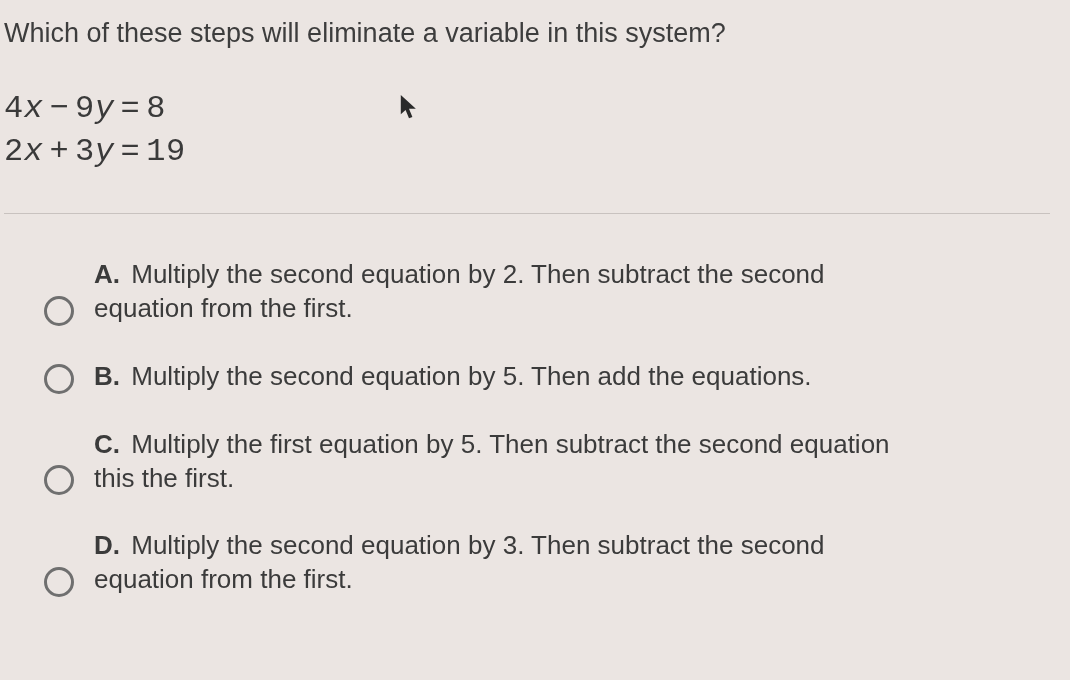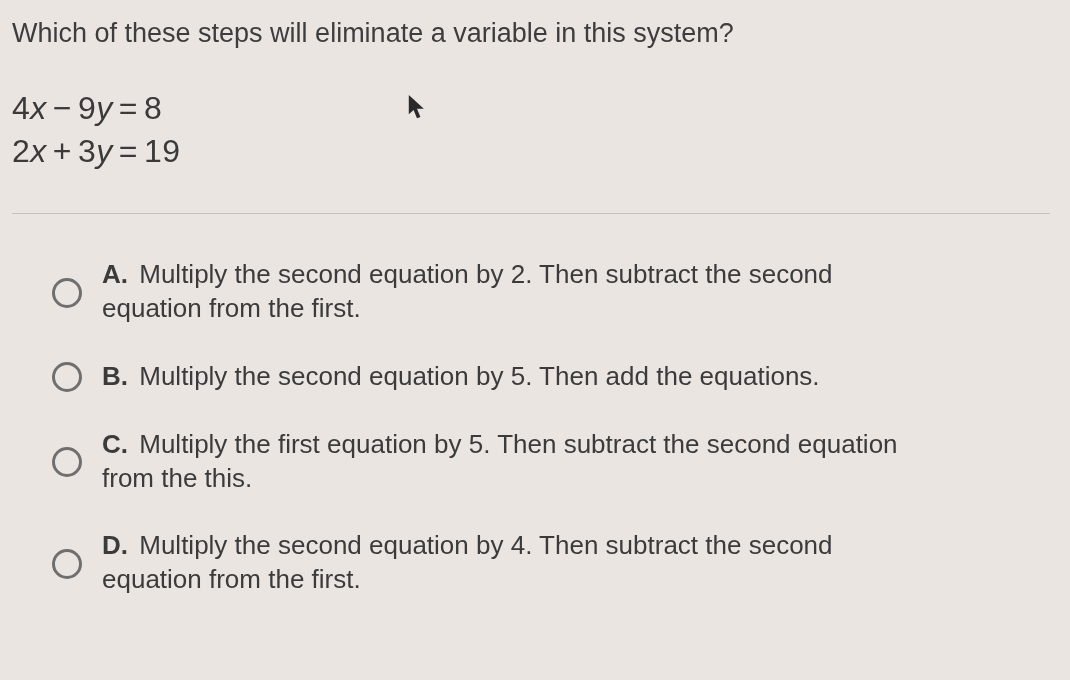--- a/index.html
+++ b/index.html
@@ -9,30 +9,30 @@
     }
     body {
       width: 1070px;
       height: 680px;
       background: #ebe5e2;
       font-family: Arial, Helvetica, sans-serif;
       color: #3a3a3a;
       overflow: hidden;
     }
     .container {
-      padding: 18px 20px 0 12px;
+      padding: 18px 20px 0 4px;
     }
     .question-text {
       font-size: 27px;
       color: #3d3d3d;
       margin-bottom: 38px;
       font-weight: 400;
     }
     .equations {
-      font-family: Liberation Sans, sans-serif;
+      font-family: Liberation Mono, monospace;
       font-size: 32px;
       color: #3a3a3a;
       margin-bottom: 40px;
       line-height: 1.35;
       position: relative;
     }
     .equation-line {
       font-style: italic;
       letter-spacing: 0.5px;
     }
@@ -54,21 +54,21 @@
     .divider {
       border: none;
       border-top: 1px solid #c8c2bf;
       margin-bottom: 44px;
     }
     .options {
       padding-left: 40px;
     }
     .option {
       display: flex;
-      align-items: center;
+      align-items: flex-end;
       margin-bottom: 34px;
     }
     .radio {
       width: 30px;
       height: 30px;
       border: 3px solid #6f6f6f;
       border-radius: 50%;
       flex-shrink: 0;
       margin-right: 20px;
       margin-top: 1px;
@@ -127,27 +127,27 @@
         <span>Multiply the second equation by 5. Then add the equations.</span>
         <span class="indent"></span>
       </div>
     </div>
 
     <div class="option">
       <div class="radio"></div>
       <div class="option-text">
         <span class="option-letter">C.</span>
         <span>Multiply the first equation by 5. Then subtract the second equation</span>
-        <span class="indent">from the this.</span>
+        <span class="indent">this the first.</span>
       </div>
     </div>
 
     <div class="option">
       <div class="radio"></div>
       <div class="option-text">
         <span class="option-letter">D.</span>
-        <span>Multiply the second equation by 4. Then subtract the second</span>
+        <span>Multiply the second equation by 3. Then subtract the second</span>
         <span class="indent">equation from the first.</span>
       </div>
     </div>
 
   </div>
 </div>
 
 </body></html>

